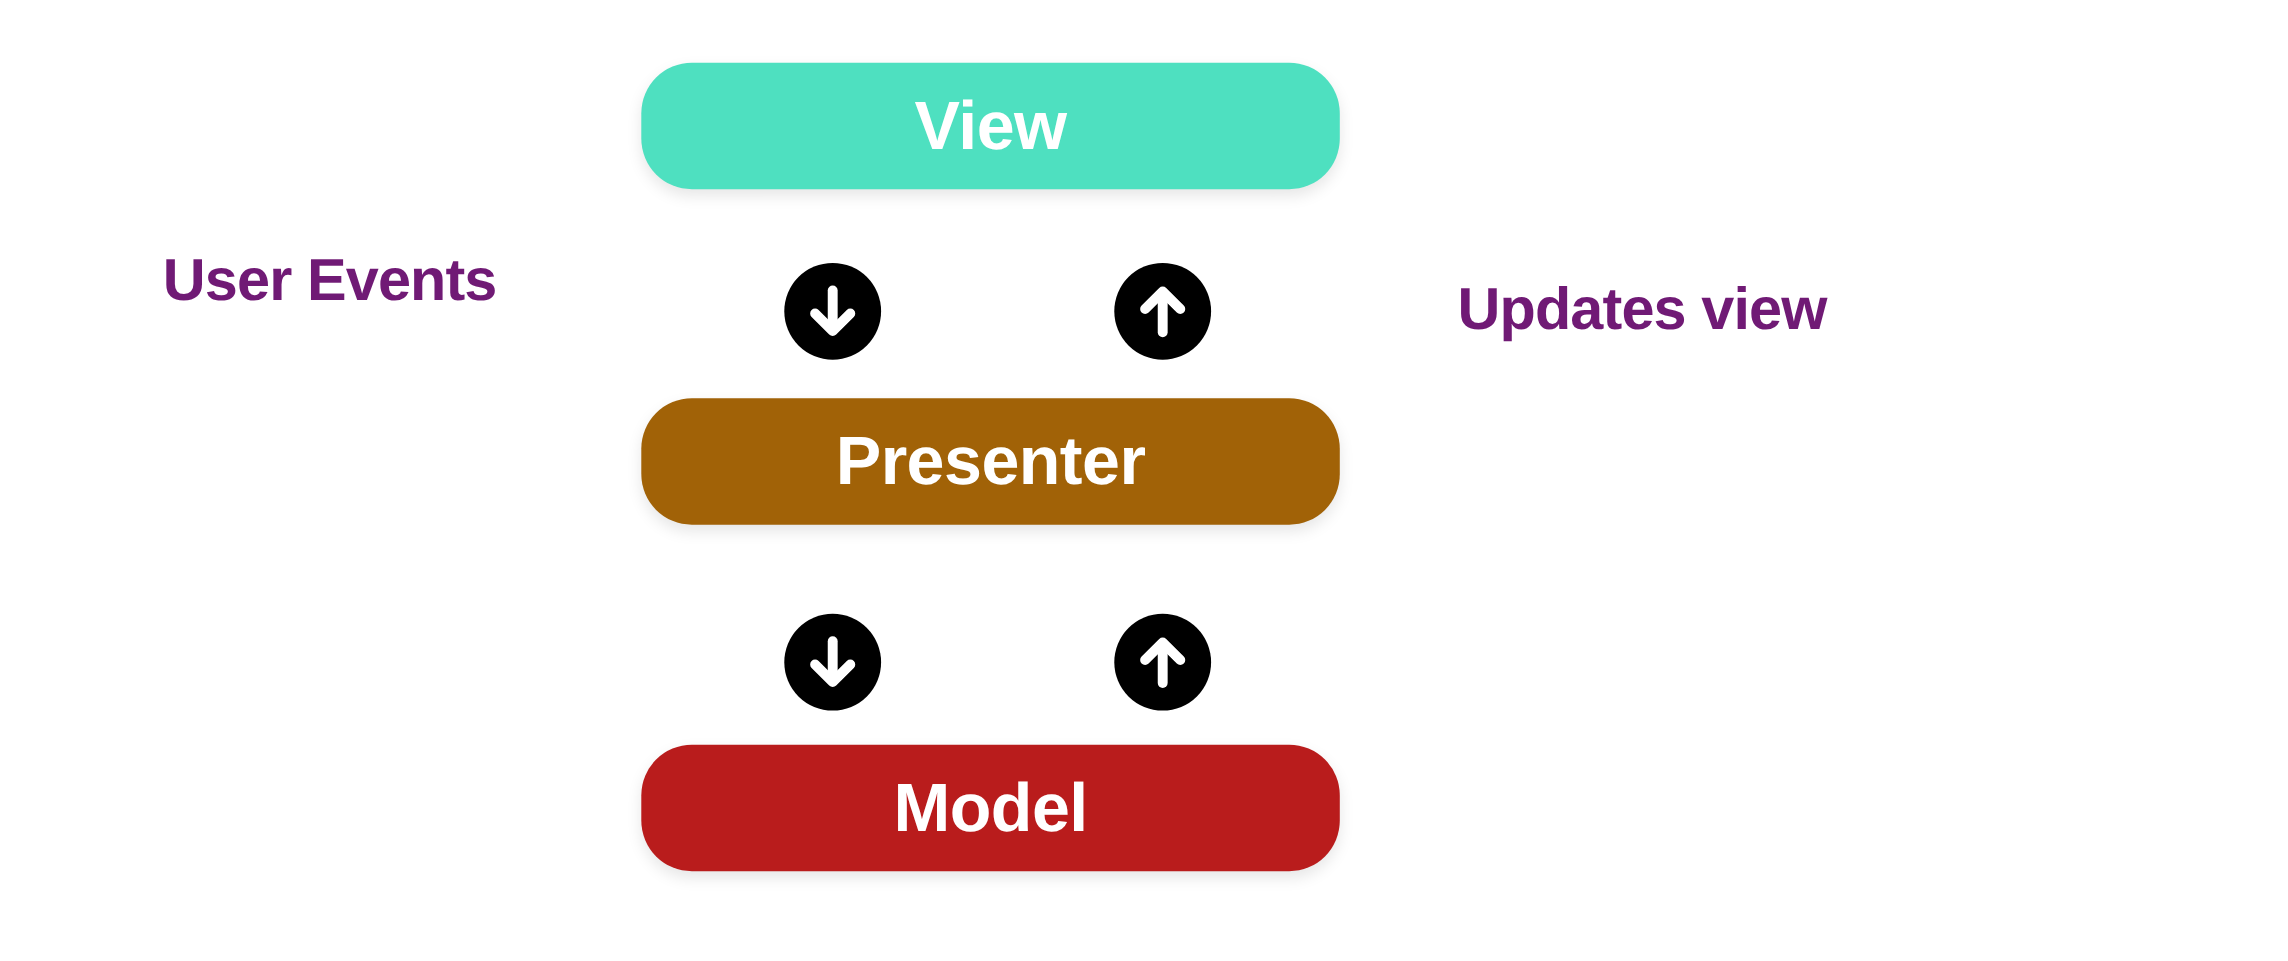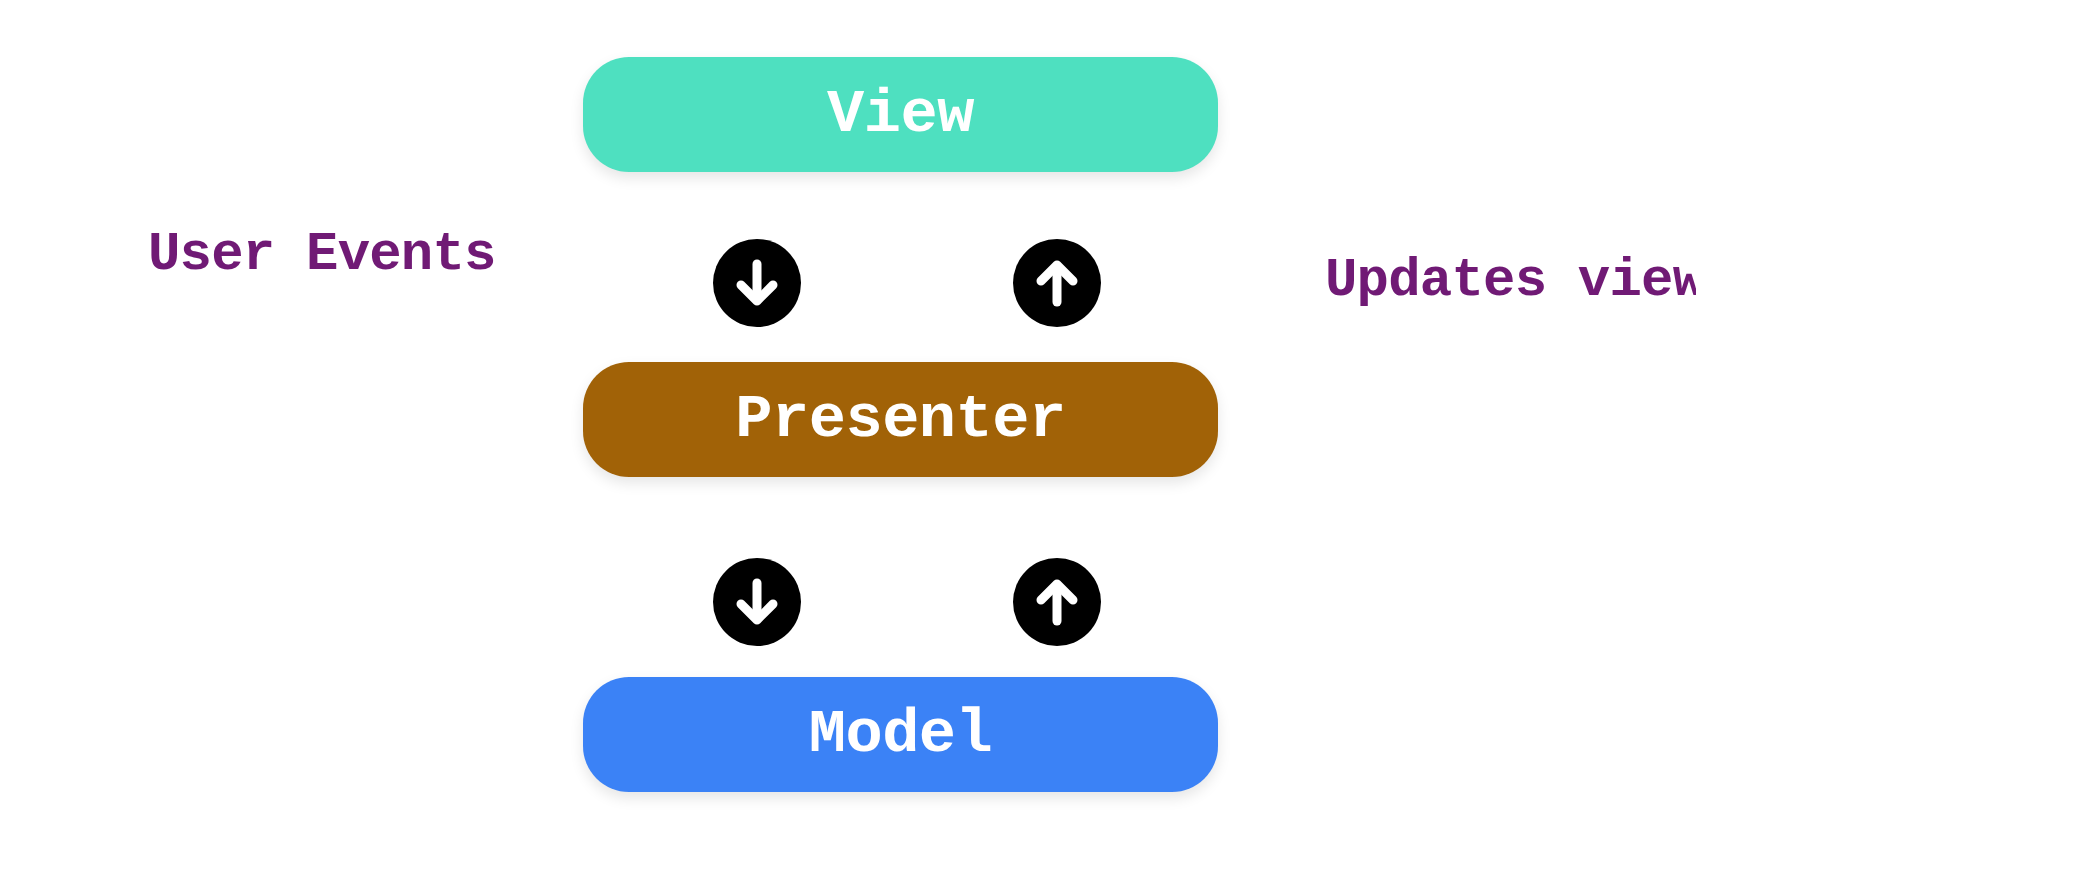--- a/index.html
+++ b/index.html
@@ -12,21 +12,20 @@
     font-family: "Liberation Sans", sans-serif;
     -webkit-font-smoothing: antialiased;
   }
 
   #diagram {
     position: relative;
     width: 1696px;
     height: 874px;
     background: #ffffff;
     overflow: hidden;
-    font-family: Liberation Mono, monospace;
   }
 
   
   .layer-box {
     position: absolute;
     left: 583px;
     width: 635px;
     height: 115px;
     border-radius: 46px;
     display: flex;
@@ -129,17 +128,17 @@
   <div class="arrow-badge" id="arrow-up-model-to-presenter" style="background-color: rgb(0, 0, 0);">
     <svg width="52" height="52" viewBox="0 0 52 52" aria-hidden="true">
       <g stroke="#ffffff" stroke-width="9" stroke-linecap="round" stroke-linejoin="round" fill="none">
         <line x1="26" y1="45" x2="26" y2="9"></line>
         <polyline points="10,24 26,8 42,24"></polyline>
       </g>
     </svg>
   </div>
 
 
-  <div class="layer-box" id="box-model" style="background-color: #3b82f6;">
+  <div class="layer-box" id="box-model" style="background-color: #b91c1c;">
     <span class="layer-label">Model</span>
   </div>
 
 </div>
 
 </body></html>

